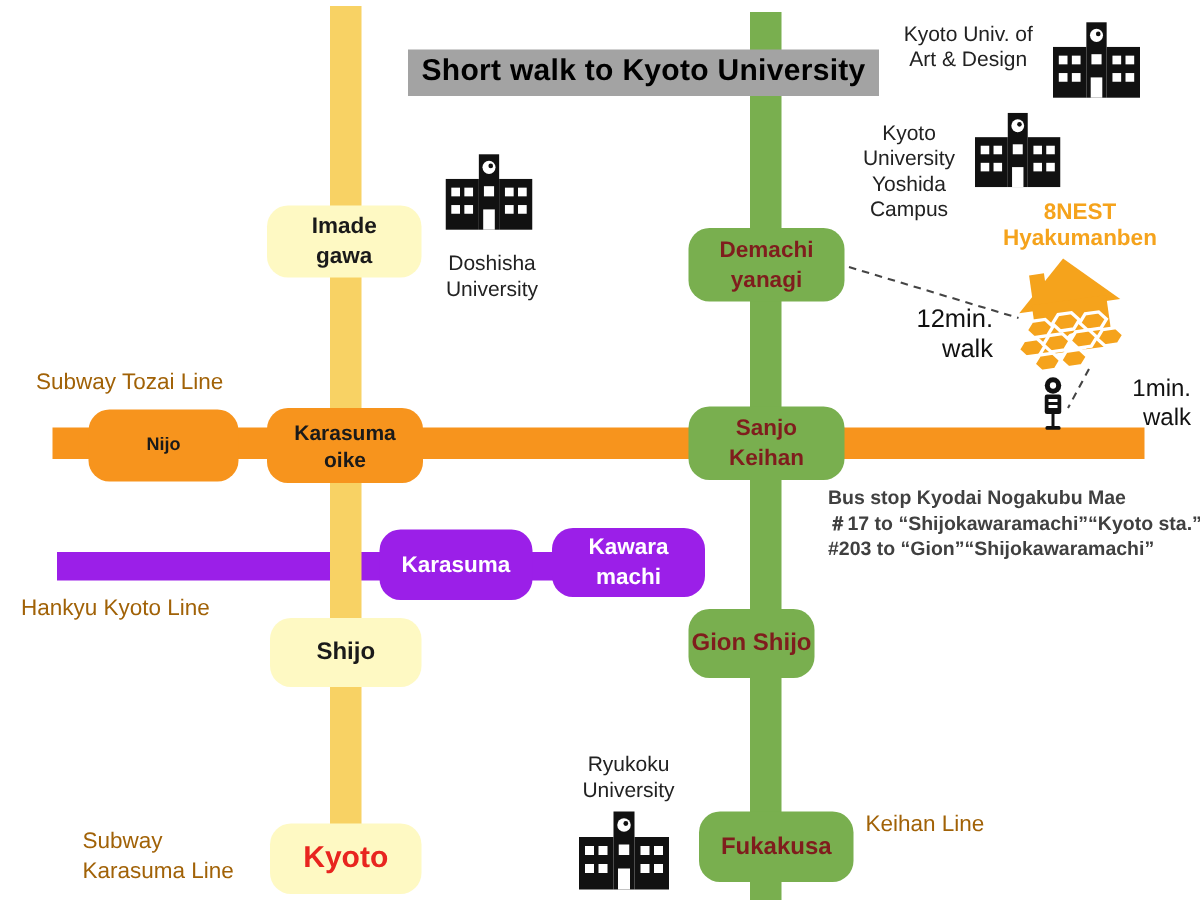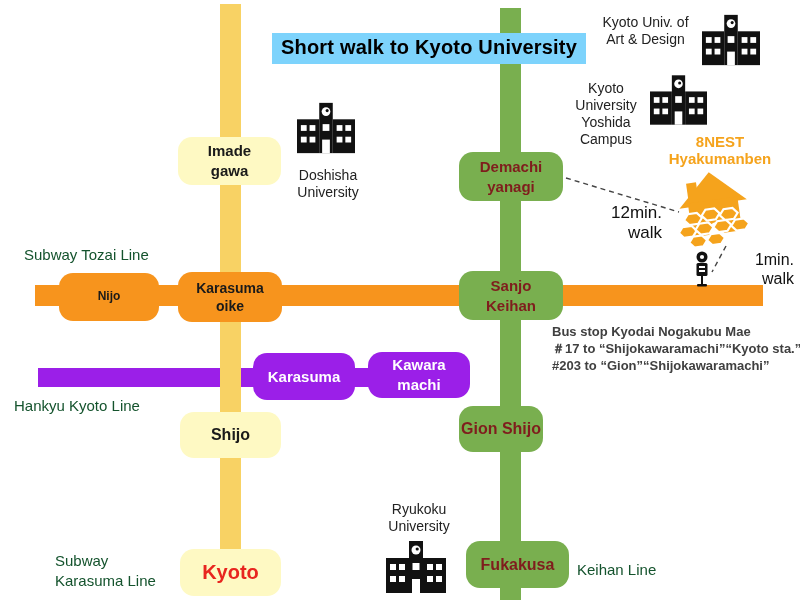--- a/index.html
+++ b/index.html
@@ -9,21 +9,21 @@
   }
   .line{position:absolute;}
   .line-purple{left:38px;top:368px;width:424px;height:19px;background:#9B1FE8;}
   .line-orange{left:35px;top:285px;width:728px;height:21px;background:#F7941D;}
   .line-yellow{left:220px;top:4px;width:21px;height:566px;background:#F8D264;}
   .line-green{left:500px;top:8px;width:21px;height:592px;background:#79AF4F;}
 
   .overlay{position:absolute;left:0;top:0;width:800px;height:600px;pointer-events:none;}
 
   .title{
-    position:absolute;left:272px;top:33px;background:#7dd3fc;color:#000;
+    position:absolute;left:272px;top:33px;background:#a3a3a3;color:#000;
     font-weight:700;font-size:20px;padding:3px 9px 5px;white-space:nowrap;letter-spacing:0.2px;
   }
 
   .station{
     position:absolute;display:flex;align-items:center;justify-content:center;
     text-align:center;white-space:pre-line;font-weight:700;border-radius:14px;line-height:1.32;
   }
   .bg-yellow{background:#fef9c3;color:#1a1a1a;}
   .bg-orange{background:#F7941D;color:#1a1a1a;}
   .bg-green{background:#79AF4F;color:#7f1d1d;}
@@ -35,25 +35,25 @@
   .st-shijo{left:180px;top:412px;width:101px;height:46px;font-size:16px;}
   .st-kyoto{left:180px;top:549px;width:101px;height:47px;font-size:20px;}
   .st-kyoto{color:#E8251F;}
   .st-demachiyanagi{left:459px;top:152px;width:104px;height:49px;font-size:15px;}
   .st-sanjo{left:459px;top:271px;width:104px;height:49px;font-size:15px;}
   .st-gion{left:459px;top:406px;width:84px;height:46px;font-size:16px;}
   .st-fukakusa{left:466px;top:541px;width:103px;height:47px;font-size:16px;}
   .st-karasuma-hankyu{left:253px;top:353px;width:102px;height:47px;font-size:15px;}
   .st-kawaramachi{left:368px;top:352px;width:102px;height:46px;font-size:15px;}
 
-  .maplabel{position:absolute;font-size:15px;color:#14532d;white-space:pre-line;line-height:20px;}
+  .maplabel{position:absolute;font-size:15px;color:#a16207;white-space:pre-line;line-height:20px;}
   .lb-tozai{left:24px;top:245px;}
   .lb-hankyu{left:14px;top:396px;}
   .lb-karasuma{left:55px;top:551px;}
-  .lb-keihan{left:577px;top:560px;}
+  .lb-keihan{left:577px;top:540px;}
 
   .uni{position:absolute;font-size:14px;color:#222;text-align:center;white-space:pre-line;line-height:17px;}
   .uni-doshisha{left:283px;top:167px;width:90px;}
   .uni-art{left:588px;top:14px;width:115px;}
   .uni-yoshida{left:558px;top:80px;width:96px;}
   .uni-ryukoku{left:377px;top:501px;width:84px;}
 
   .icon{position:absolute;}
   .ic-doshisha{left:297px;top:102px;}
   .ic-art{left:702px;top:13px;}

